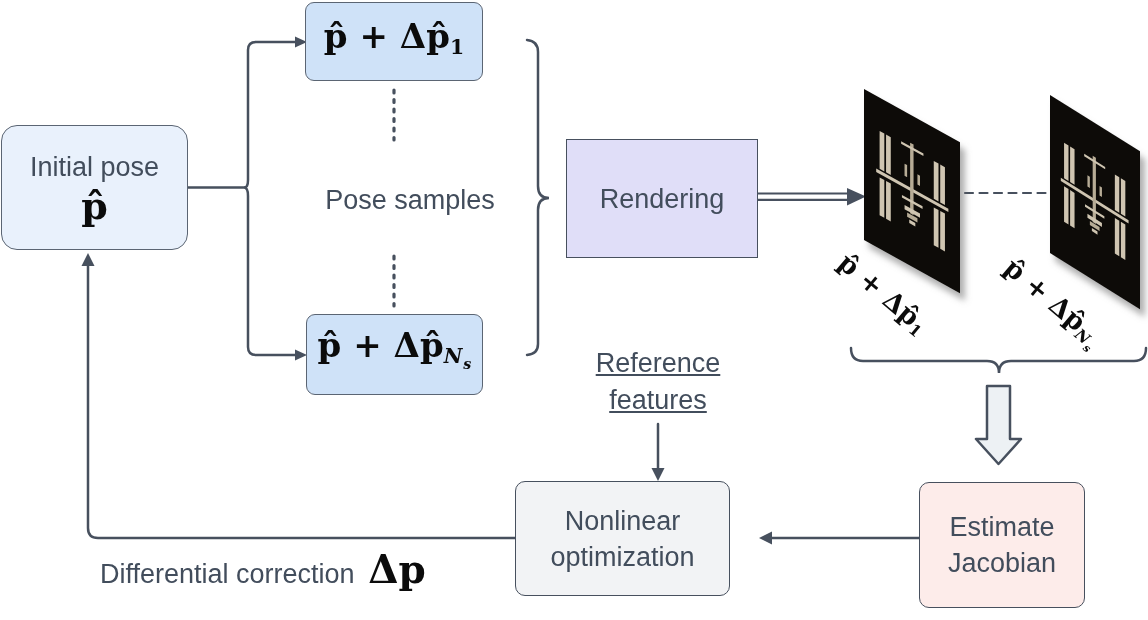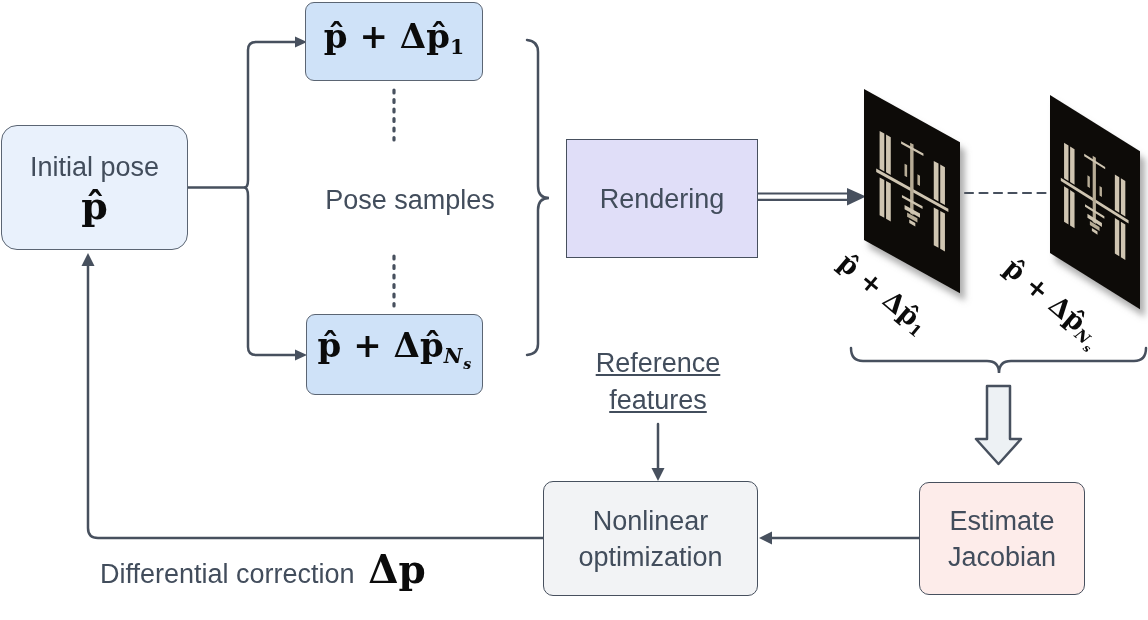--- a/index.html
+++ b/index.html
@@ -193,26 +193,26 @@
 
   <span class="math img-label" style="left:852px; top:247px;"><span>p̂ + Δp̂</span><span class="msub">1</span></span>
 
   <span class="math img-label" style="left:1018px; top:252px;"><span>p̂ + Δp̂</span><span class="msub it">N</span><span class="msubsub it">s</span></span>
 
   <div class="plainlabel" style="left:568px; top:345px; width:180px;text-decoration:underline;">
     <div>Reference</div>
     <div>features</div>
   </div>
 
-  <div class="box" style="left:543px; top:481px; width:215px; height:115px; background:var(--optimization-fill); border-radius:10px;">
+  <div class="box" style="left:515px; top:481px; width:215px; height:115px; background:var(--optimization-fill); border-radius:10px;">
     <div>Nonlinear</div>
     <div>optimization</div>
   </div>
 
-  <div class="box" style="left:919px; top:482px; width:166px; height:113px; background:var(--jacobian-fill); border-radius:10px;">
+  <div class="box" style="left:919px; top:482px; width:166px; height:126px; background:var(--jacobian-fill); border-radius:10px;">
     <div>Estimate</div>
     <div>Jacobian</div>
   </div>
 
   <div class="plainlabel" style="left:100px; top:551px; text-align:left;">
     <span>Differential correction</span>
     <span class="math" style="font-size:39px; margin-left:6px;">Δp</span>
   </div>
 
 </div>

